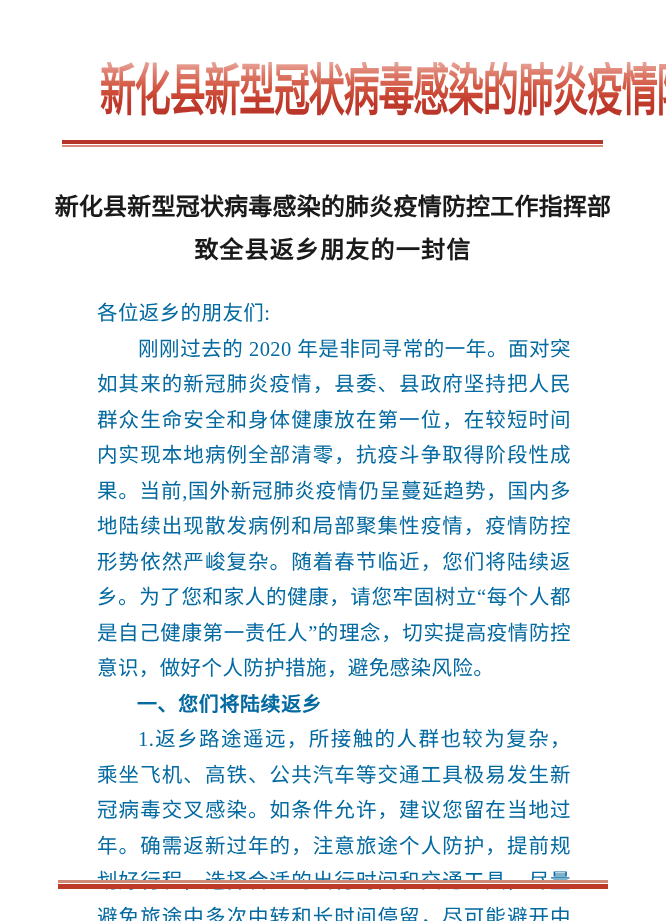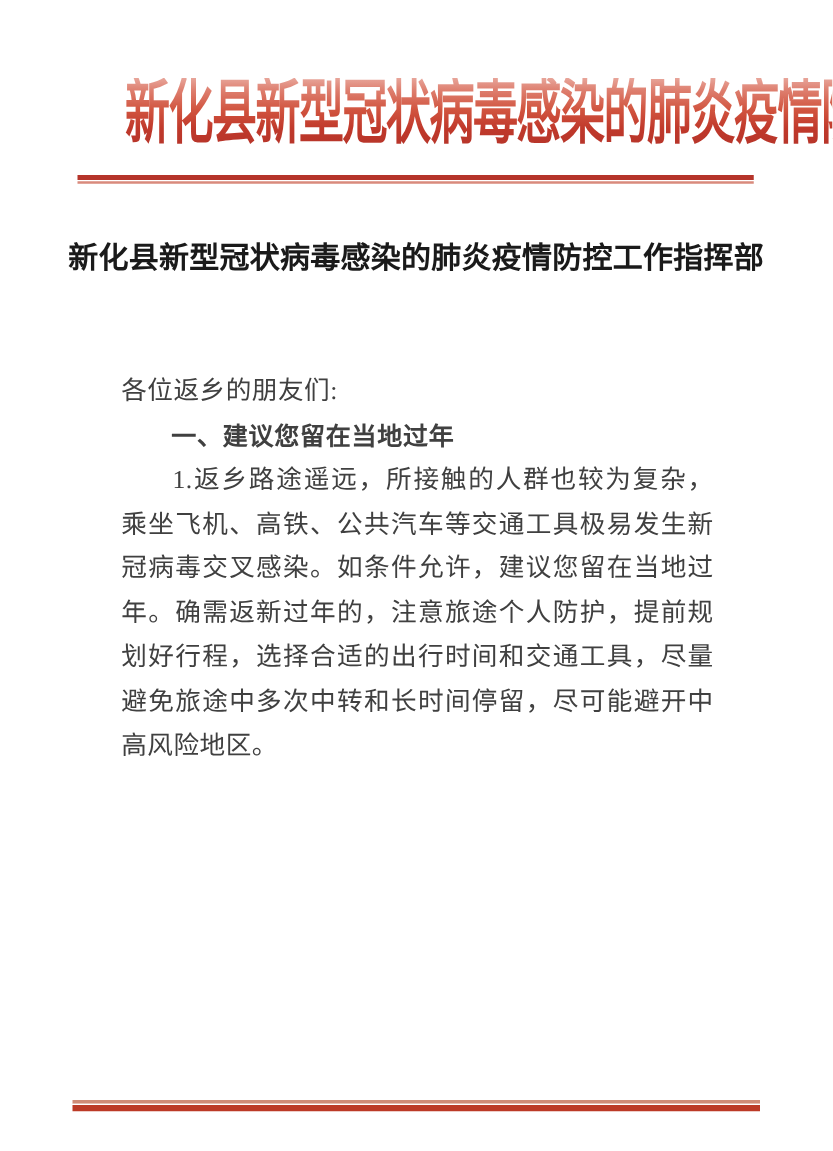--- a/index.html
+++ b/index.html
@@ -137,21 +137,21 @@
   .body-area {
     position: absolute;
     left: 97px;
     top: 296px;
     width: 474px;
   }
 
   .body-area p,
   .body-area h2 {
     margin: 0;
-    color: #404040;
+    color: #0369a1;
     text-align: justify;
     text-justify: inter-ideograph;
   }
 
   .para {
     font-family: "Liberation Serif", "DejaVu Serif", serif;
     font-size: 20.5px;
     line-height: 35.5px;
     letter-spacing: 0.4px;
   }
@@ -183,25 +183,27 @@
     <div class="masthead-title">新化县新型冠状病毒感染的肺炎疫情防控工作指挥部</div>
   </div>
 
   <div class="rule-top">
     <div class="bar-thick"></div>
     <div class="bar-thin"></div>
   </div>
 
   <div class="doc-title">
     <div class="doc-title-line1">新化县新型冠状病毒感染的肺炎疫情防控工作指挥部</div>
+    <div class="doc-title-line2">致全县返乡朋友的一封信</div>
   </div>
 
   <div class="body-area">
     <p class="para salutation">各位返乡的朋友们:</p>
-    <h2 class="section-heading">一、建议您留在当地过年</h2>
+    <p class="para indent2">刚刚过去的 2020 年是非同寻常的一年。面对突如其来的新冠肺炎疫情，县委、县政府坚持把人民群众生命安全和身体健康放在第一位，在较短时间内实现本地病例全部清零，抗疫斗争取得阶段性成果。当前,国外新冠肺炎疫情仍呈蔓延趋势，国内多地陆续出现散发病例和局部聚集性疫情，疫情防控形势依然严峻复杂。随着春节临近，您们将陆续返乡。为了您和家人的健康，请您牢固树立“每个人都是自己健康第一责任人”的理念，切实提高疫情防控意识，做好个人防护措施，避免感染风险。</p>
+    <h2 class="section-heading">一、您们将陆续返乡</h2>
     <p class="para indent2">1.返乡路途遥远，所接触的人群也较为复杂，乘坐飞机、高铁、公共汽车等交通工具极易发生新冠病毒交叉感染。如条件允许，建议您留在当地过年。确需返新过年的，注意旅途个人防护，提前规划好行程，选择合适的出行时间和交通工具，尽量避免旅途中多次中转和长时间停留，尽可能避开中高风险地区。</p>
   </div>
 
   <div class="rule-bottom">
     <div class="bar-thin"></div>
     <div class="bar-hair"></div>
     <div class="bar-thick"></div>
   </div>
 
 </div>

